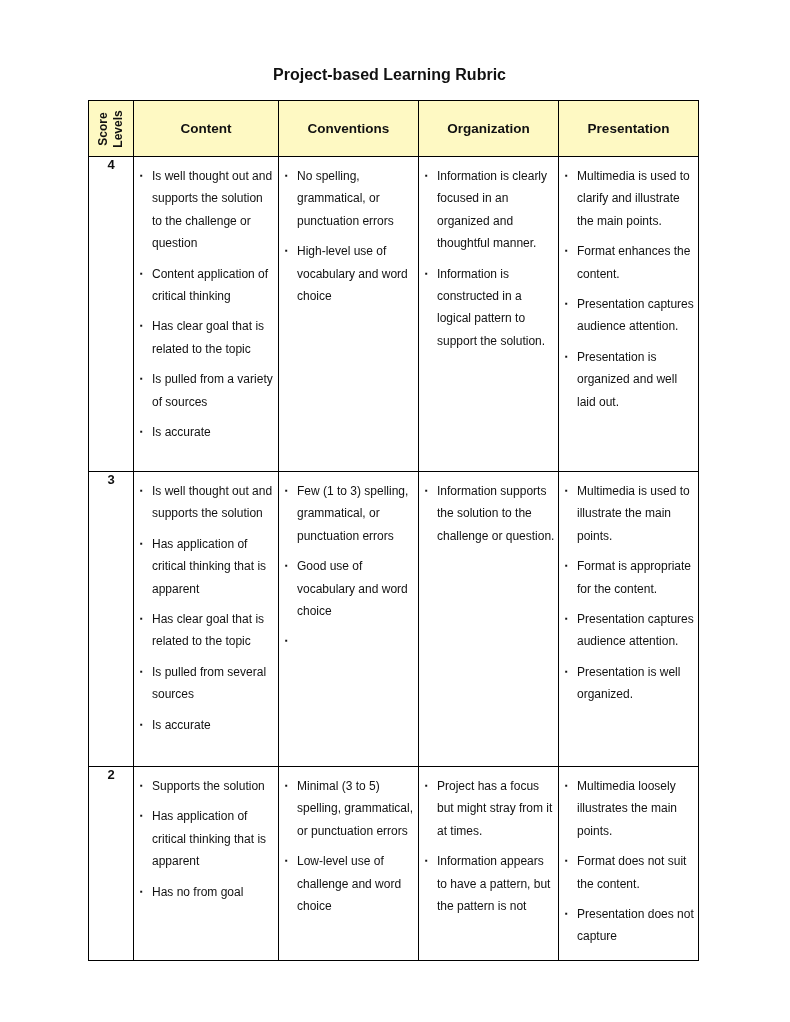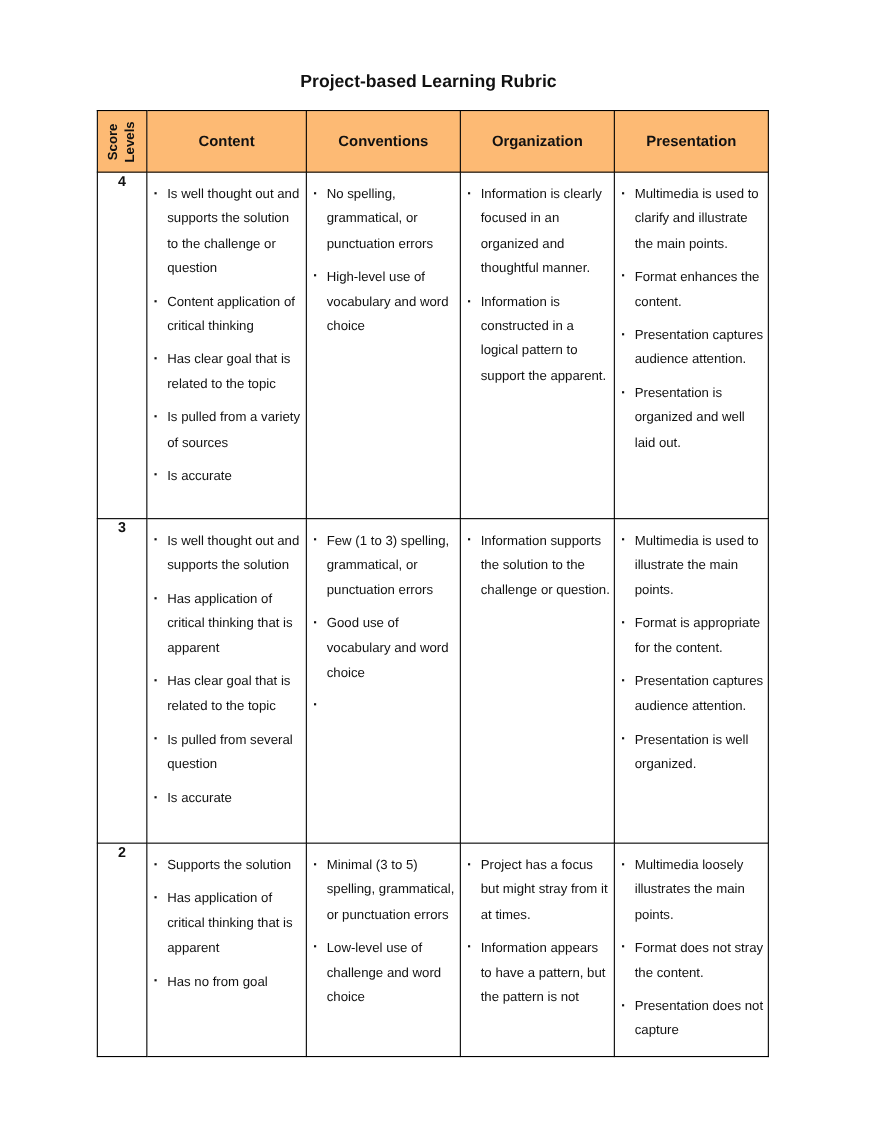--- a/index.html
+++ b/index.html
@@ -36,21 +36,21 @@
     table-layout: fixed;
   }
   table.rubric td, table.rubric th {
     border: 1.5px solid #000000;
     padding: 0;
     vertical-align: top;
     font-size: 13px;
     color: #111111;
   }
   tr.header-row th {
-    background: #fdba74;
+    background: #fef9c3;
     height: 55px;
     vertical-align: middle;
     text-align: center;
     font-weight: bold;
     font-size: 13.5px;
   }
   .rot-wrap {
     display: flex;
     align-items: center;
     justify-content: center;
@@ -172,21 +172,21 @@
             </div>
       </td>
       <td class="body-cell">
         <div class="cell-list">
               <div class="bullet-item">
                 <span class="bullet">▪</span>
                 <span class="bullet-text">Information is clearly focused in an organized and thoughtful manner.</span>
               </div>
               <div class="bullet-item">
                 <span class="bullet">▪</span>
-                <span class="bullet-text">Information is constructed in a logical pattern to support the apparent.</span>
+                <span class="bullet-text">Information is constructed in a logical pattern to support the solution.</span>
               </div>
             </div>
       </td>
       <td class="body-cell">
         <div class="cell-list">
               <div class="bullet-item">
                 <span class="bullet">▪</span>
                 <span class="bullet-text">Multimedia is used to clarify and illustrate the main points.</span>
               </div>
               <div class="bullet-item">
@@ -216,21 +216,21 @@
               <div class="bullet-item">
                 <span class="bullet">▪</span>
                 <span class="bullet-text">Has application of critical thinking that is apparent</span>
               </div>
               <div class="bullet-item">
                 <span class="bullet">▪</span>
                 <span class="bullet-text">Has clear goal that is related to the topic</span>
               </div>
               <div class="bullet-item">
                 <span class="bullet">▪</span>
-                <span class="bullet-text">Is pulled from several question</span>
+                <span class="bullet-text">Is pulled from several sources</span>
               </div>
               <div class="bullet-item">
                 <span class="bullet">▪</span>
                 <span class="bullet-text">Is accurate</span>
               </div>
             </div>
       </td>
       <td class="body-cell">
         <div class="cell-list">
               <div class="bullet-item">
@@ -320,21 +320,21 @@
             </div>
       </td>
       <td class="body-cell">
         <div class="cell-list">
               <div class="bullet-item">
                 <span class="bullet">▪</span>
                 <span class="bullet-text">Multimedia loosely illustrates the main points.</span>
               </div>
               <div class="bullet-item">
                 <span class="bullet">▪</span>
-                <span class="bullet-text">Format does not stray the content.</span>
+                <span class="bullet-text">Format does not suit the content.</span>
               </div>
               <div class="bullet-item">
                 <span class="bullet">▪</span>
                 <span class="bullet-text">Presentation does not capture</span>
               </div>
             </div>
       </td>
     </tr>
   </tbody>
     </table>

